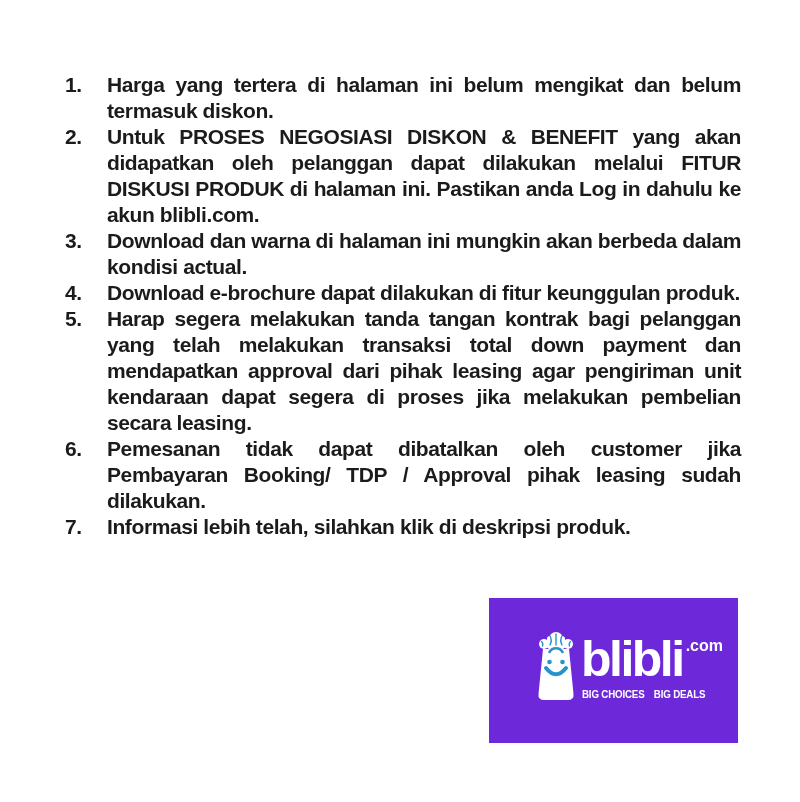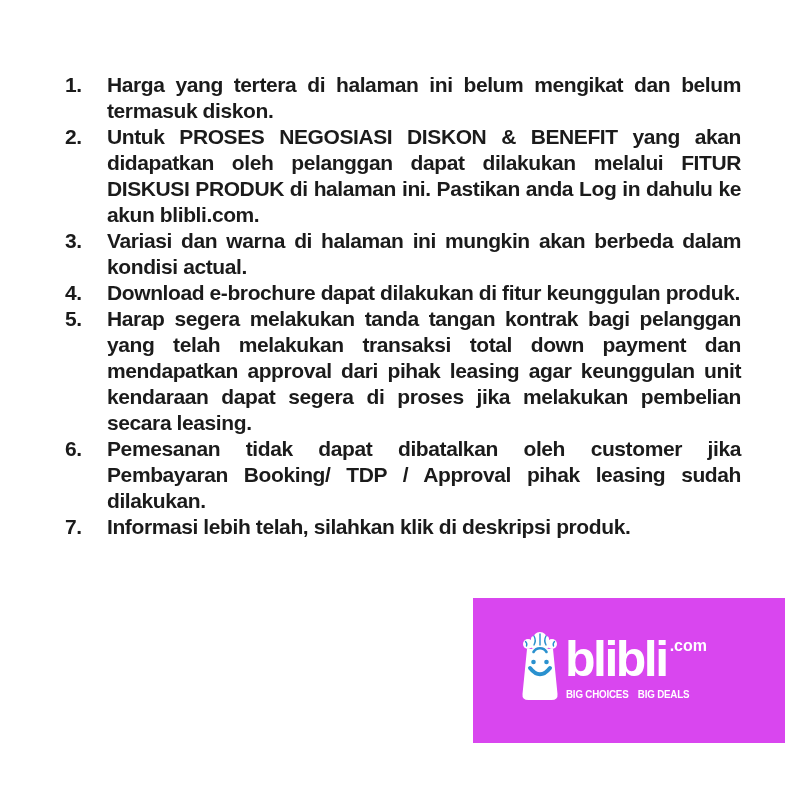--- a/index.html
+++ b/index.html
@@ -31,25 +31,25 @@
   }
   .note-text {
     flex: 1;
     text-align: justify;
     margin-left: 12px;
   }
 
   
   .logo-box {
     position: absolute;
-    left: 473px;
+    left: 489px;
     top: 598px;
-    width: 312px;
+    width: 249px;
     height: 145px;
-    background: #d946ef;
+    background: #6d28d9;
   }
   .bag {
     position: absolute;
     left: 47px;
     top: 33px;
     width: 40px;
     height: 70px;
   }
   .brand-row {
     position: absolute;
@@ -98,31 +98,31 @@
     <div class="note-text">Harga yang tertera di halaman ini belum mengikat dan belum termasuk diskon.</div>
   </div>
 
   <div class="note-item">
     <span class="note-num">2.</span>
     <div class="note-text">Untuk PROSES NEGOSIASI DISKON &amp; BENEFIT yang akan didapatkan oleh pelanggan dapat dilakukan melalui FITUR DISKUSI PRODUK di halaman ini. Pastikan anda Log in dahulu ke akun blibli.com.</div>
   </div>
 
   <div class="note-item">
     <span class="note-num">3.</span>
-    <div class="note-text">Variasi dan warna di halaman ini mungkin akan berbeda dalam kondisi actual.</div>
+    <div class="note-text">Download dan warna di halaman ini mungkin akan berbeda dalam kondisi actual.</div>
   </div>
 
   <div class="note-item">
     <span class="note-num">4.</span>
     <div class="note-text">Download e-brochure dapat dilakukan di fitur keunggulan produk.</div>
   </div>
 
   <div class="note-item">
     <span class="note-num">5.</span>
-    <div class="note-text">Harap segera melakukan tanda tangan kontrak bagi pelanggan yang telah melakukan transaksi total down payment dan mendapatkan approval dari pihak leasing agar keunggulan unit kendaraan dapat segera di proses jika melakukan pembelian secara leasing.</div>
+    <div class="note-text">Harap segera melakukan tanda tangan kontrak bagi pelanggan yang telah melakukan transaksi total down payment dan mendapatkan approval dari pihak leasing agar pengiriman unit kendaraan dapat segera di proses jika melakukan pembelian secara leasing.</div>
   </div>
 
   <div class="note-item">
     <span class="note-num">6.</span>
     <div class="note-text">Pemesanan tidak dapat dibatalkan oleh customer jika Pembayaran Booking/ TDP / Approval pihak leasing sudah dilakukan.</div>
   </div>
 
   <div class="note-item">
     <span class="note-num">7.</span>
     <div class="note-text">Informasi lebih telah, silahkan klik di deskripsi produk.</div>

